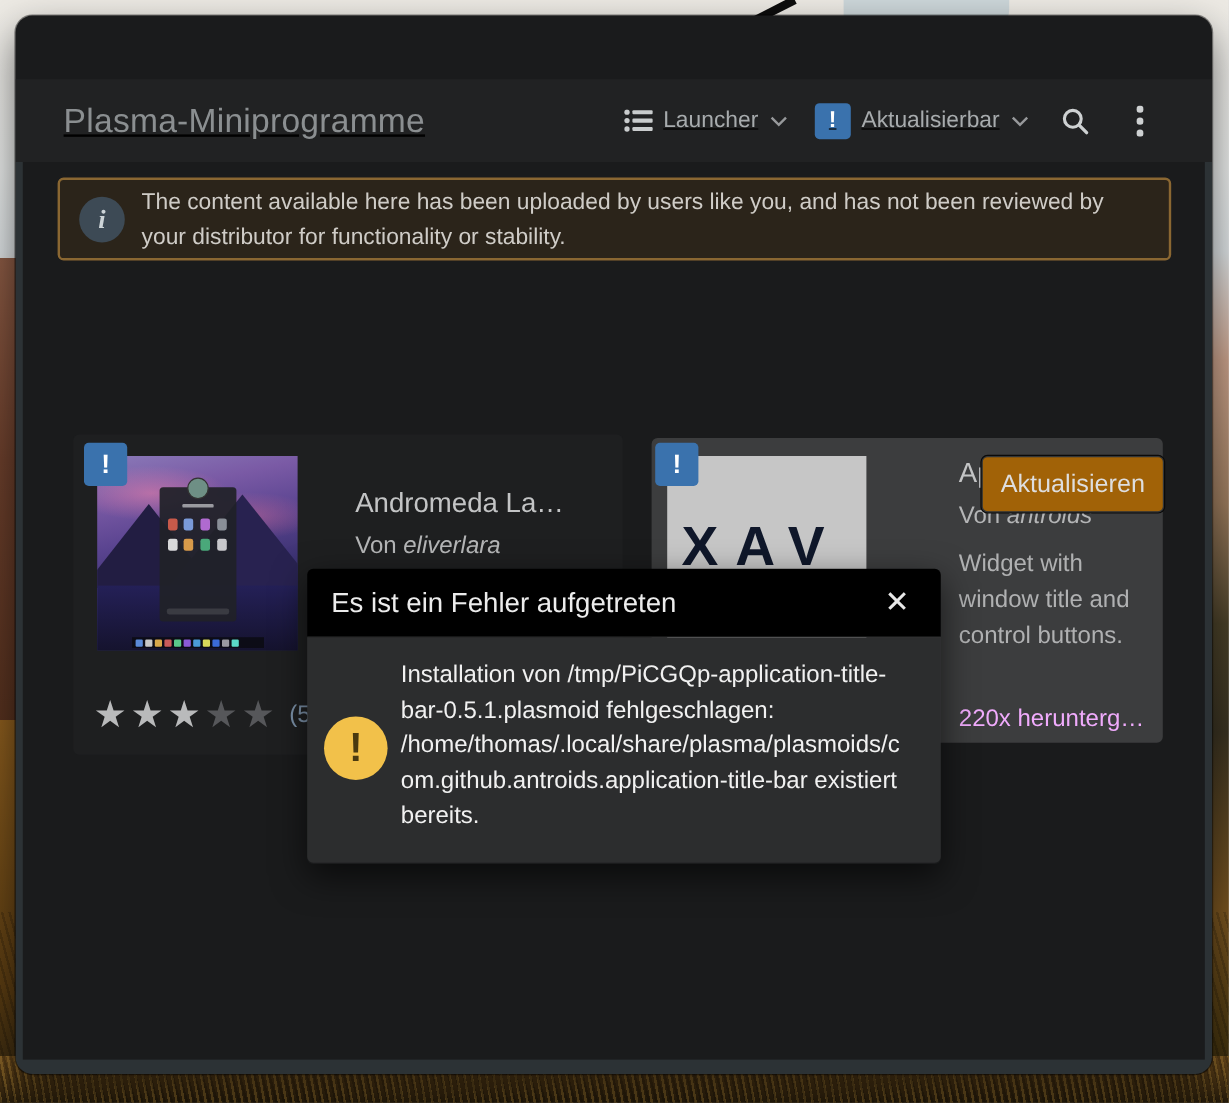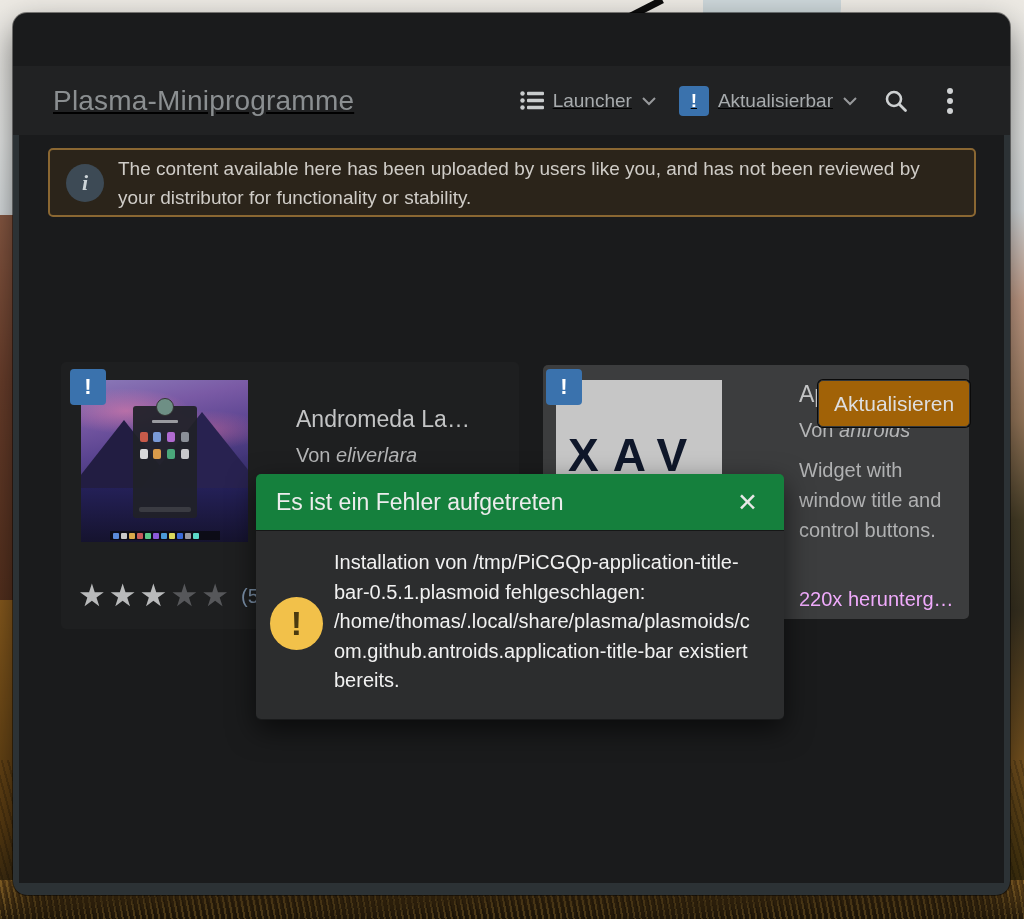--- a/index.html
+++ b/index.html
@@ -116,21 +116,21 @@
   .downloads { position:absolute; left:256px; top:223px; color:#f0abfc; font-size:20px; white-space:nowrap; }
 
   .tooltip { position:absolute; left:275px; top:15px; width:152px; height:47px;
     background:#a16207; border:1px solid #333638; border-radius:5px; box-shadow:0 0 0 1px #0a0a0a;
     display:flex; align-items:center; justify-content:center; z-index:40; }
   .tooltip-label { color:#dededf; font-size:21px; }
 
   
   .dialog { position:absolute; left:237px; top:339px; width:528px; height:246px; z-index:50;
     border-radius:5px; box-shadow:0 10px 28px rgba(0,0,0,.6); }
-  .dialog-header { height:57px; background:#15803d; border-radius:5px 5px 0 0;
+  .dialog-header { height:57px; background:#000000; border-radius:5px 5px 0 0;
     border-bottom:1px solid #161717; display:flex; align-items:center; padding:0 20px; }
   .dialog-title { color:#ececec; font-size:23px; }
   .dialog-close { margin-left:auto; color:#e8e8e8; font-size:25px; font-weight:bold; line-height:1;
     padding:4px 6px; cursor:default; }
   .dialog-body { height:188px; background:#2c2d2e; border-radius:0 0 5px 5px; position:relative; }
   .warn-circle { position:absolute; left:14px; top:66px; width:53px; height:53px; border-radius:50%;
     display:flex; align-items:center; justify-content:center; font-size:34px; font-weight:bold; color:#4a3a10; }
   .dialog-message { position:absolute; left:78px; top:17px; width:424px;
     color:#f1f1f1; font-size:20px; line-height:29.5px; overflow-wrap:anywhere; }
 

